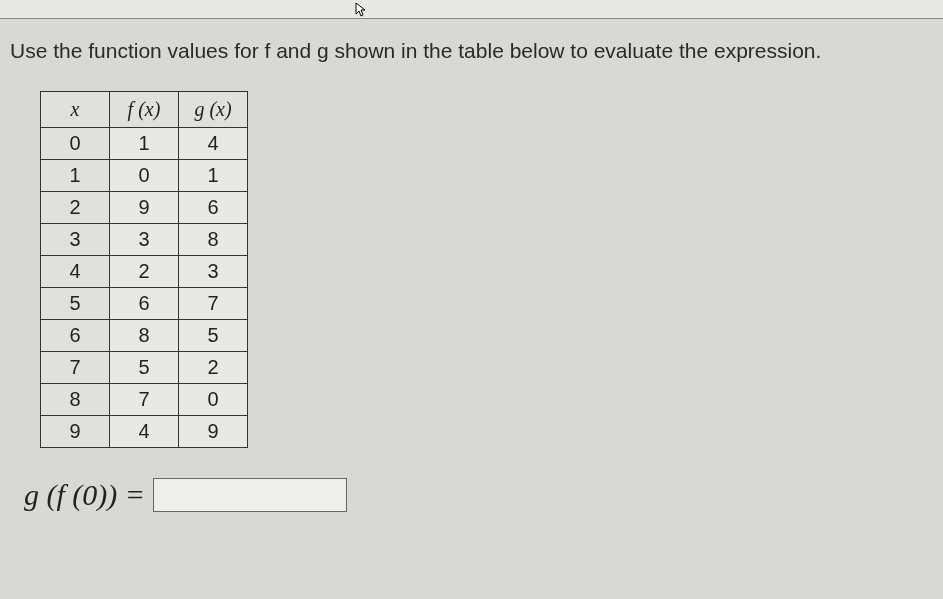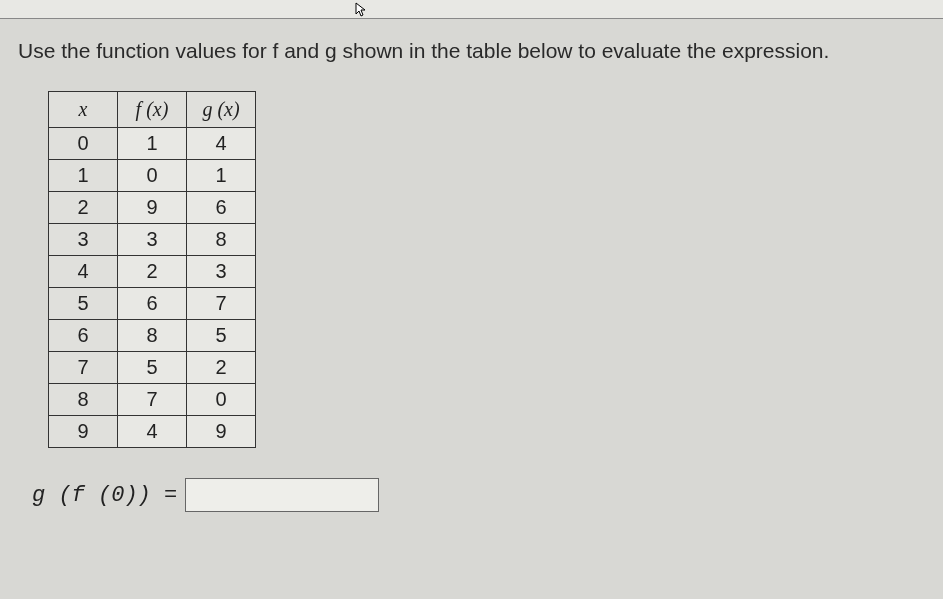--- a/index.html
+++ b/index.html
@@ -19,21 +19,21 @@
       position: relative;
     }
     .cursor-icon {
       position: absolute;
       left: 355px;
       top: 2px;
       font-size: 14px;
       color: #000;
     }
     .content {
-      padding: 20px 18px;
+      padding: 20px 10px;
     }
     .prompt {
       font-size: 21px;
       color: #2a2a2a;
       margin-bottom: 28px;
       padding-left: 0;
     }
     .table-wrap {
       padding-left: 30px;
     }
@@ -63,23 +63,23 @@
       background: #e0e0dc;
     }
     .expression {
       margin-top: 30px;
       padding-left: 14px;
       display: flex;
       align-items: center;
       gap: 8px;
     }
     .expr-label {
-      font-family: Liberation Mono, monospace;
+      font-family: Liberation Serif, serif;
       font-style: italic;
-      font-size: 22px;
+      font-size: 30px;
       color: #222;
     }
     .answer-input {
       border: 1px solid #666;
       background: #eeeeea;
       height: 28px;
       width: 180px;
       font-size: 18px;
       padding: 2px 6px;
     }

